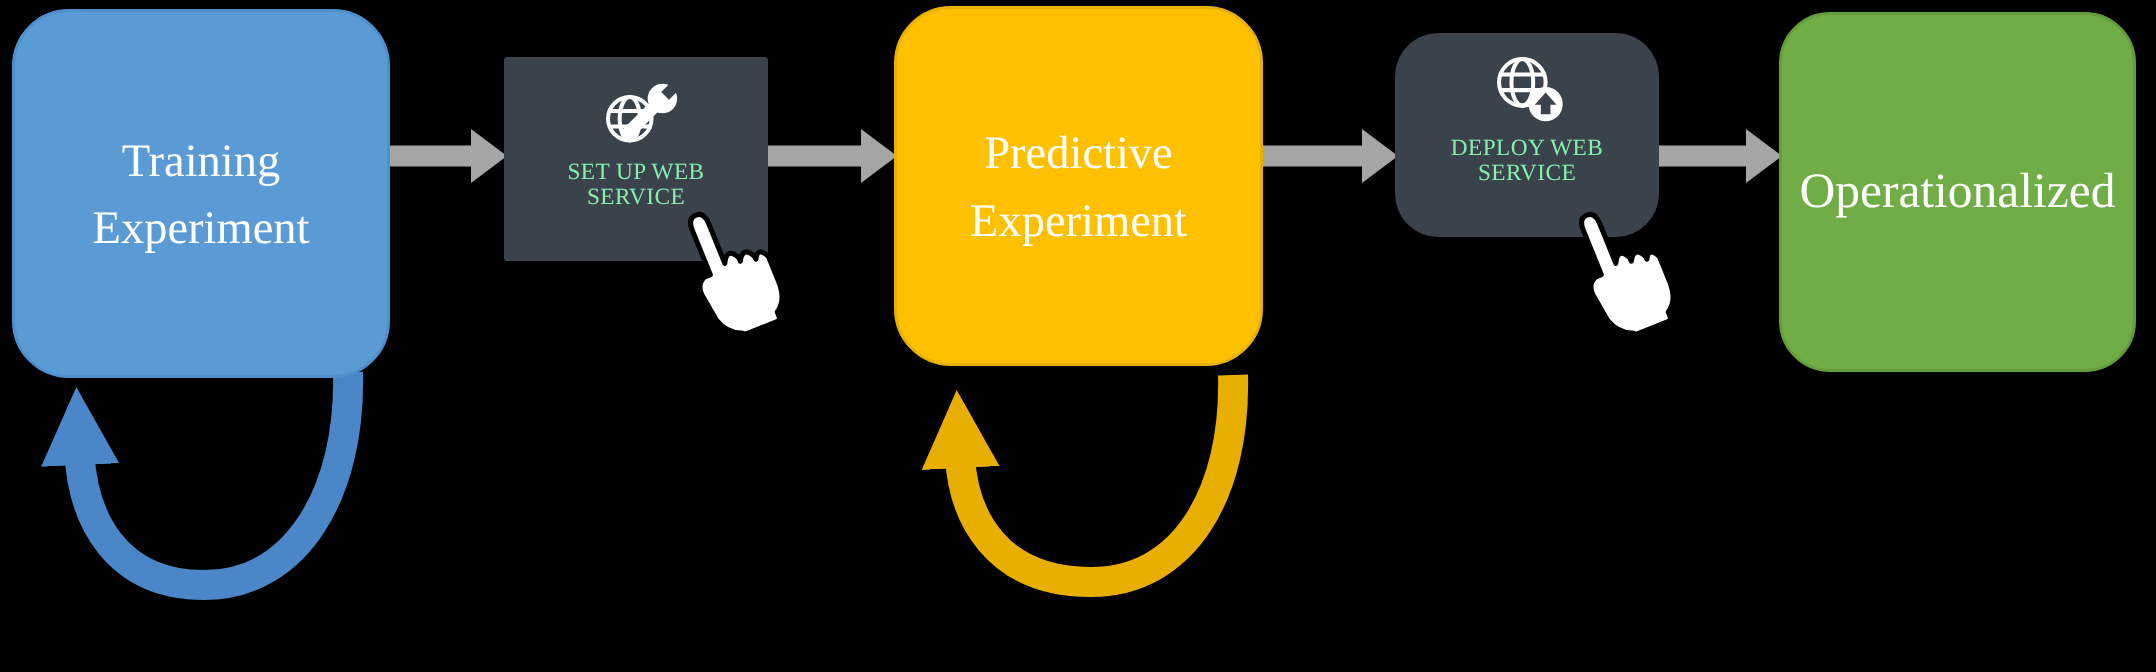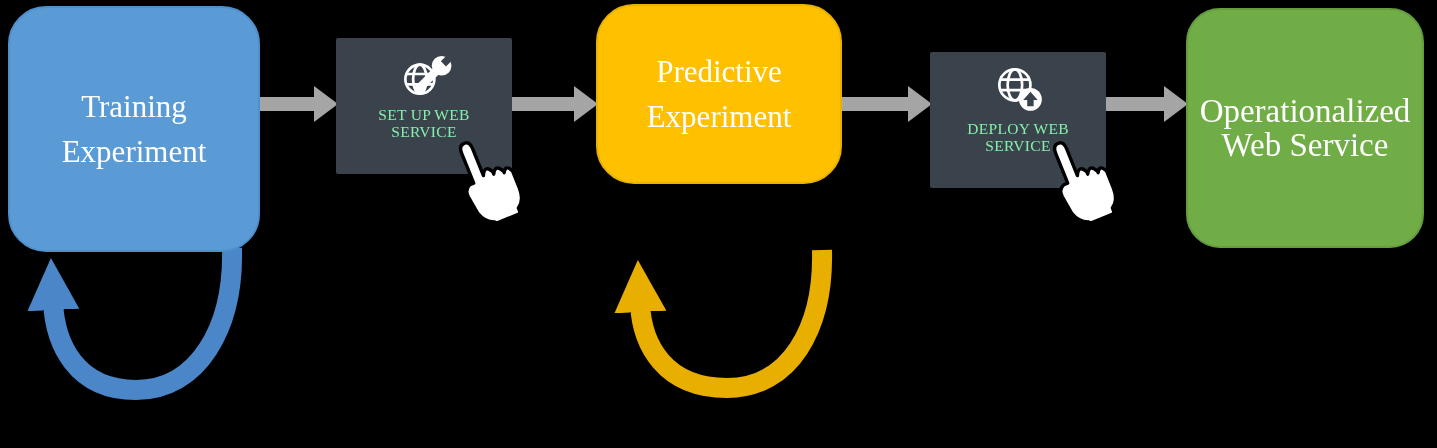--- a/index.html
+++ b/index.html
@@ -12,31 +12,31 @@
   }
   
   .box{position:absolute;z-index:2;box-sizing:border-box;}
   .rounded{
     border-radius:38px;
     display:flex;align-items:center;justify-content:center;
   }
   .big-label{color:#fff;text-align:center;font-size:31px;line-height:45px;}
   .big-label span{display:block;}
   .box-training{left:8px;top:6px;width:252px;height:246px;border:2px solid #4f90cc;}
-  .box-predictive{left:596px;top:4px;width:246px;height:180px;border:2px solid #e9b200;}
+  .box-predictive{left:596px;top:4px;width:246px;height:240px;border:2px solid #e9b200;}
   .box-operationalized{left:1186px;top:8px;width:238px;height:240px;border-radius:34px;border:2px solid #649c3e;}
   .box-operationalized .big-label{font-size:33px;line-height:34px;}
 
   .service{
     width:176px;height:136px;border-radius:2px;
     display:flex;flex-direction:column;align-items:center;
     padding-top:5px;
   }
   .box-setup{left:336px;top:38px;}
-  .box-deploy{left:930px;top:52px;}
+  .box-deploy{left:930px;top:22px;border-radius:29px;}
   .svc-icon{width:58px;height:58px;margin-top:2px;}
   .svc-label{color:#86efac;text-align:center;font-size:15.5px;line-height:17px;letter-spacing:.3px;margin-top:3px;}
   .svc-label span{display:block;}
 
   
   .h-arrow{position:absolute;z-index:1;height:36px;display:flex;align-items:center;}
   .h-arrow .bar{flex:1;height:14px;}
   .h-arrow .head{width:0;height:0;border-top:18px solid transparent;border-bottom:18px solid transparent;border-left:24px solid #a5a5a5;}
   .arrow-1{left:260px;top:86px;width:78px;}
   .arrow-2{left:510px;top:86px;width:88px;}
@@ -136,21 +136,20 @@
   </div>
 
   <div class="h-arrow arrow-4">
     <div class="bar" style="background-color: rgb(165, 165, 165);"></div>
     <div class="head" style="border-left-color: rgb(165, 165, 165);"></div>
   </div>
 
   <div class="box rounded box-operationalized" style="background-color: rgb(112, 173, 71);">
     <div class="big-label">
       <span>Operationalized</span>
-      <span>Web Service</span>
     </div>
   </div>
 
   <div class="hand-cursor cursor-setup">
     <svg viewBox="0 0 90 108" width="76">
       <path d="M37 12 Q37 2 44 2 Q51 2 51 12 L51 46 Q57 34 63 46 L63 49 Q69 38 75 50 L75 52 Q80 43 85 54 L85 75 Q85 91 75 97 L75 101 Q75 104 72 104 L47 104 Q44 104 43 102 Q32 98 28 85 L25 63 Q24 53 32 50 L37 50 Z" fill="#fff" stroke="#000" stroke-width="4" stroke-linejoin="round"></path>
     </svg>
   </div>
   <div class="hand-cursor cursor-deploy">
     <svg viewBox="0 0 90 108" width="76">

